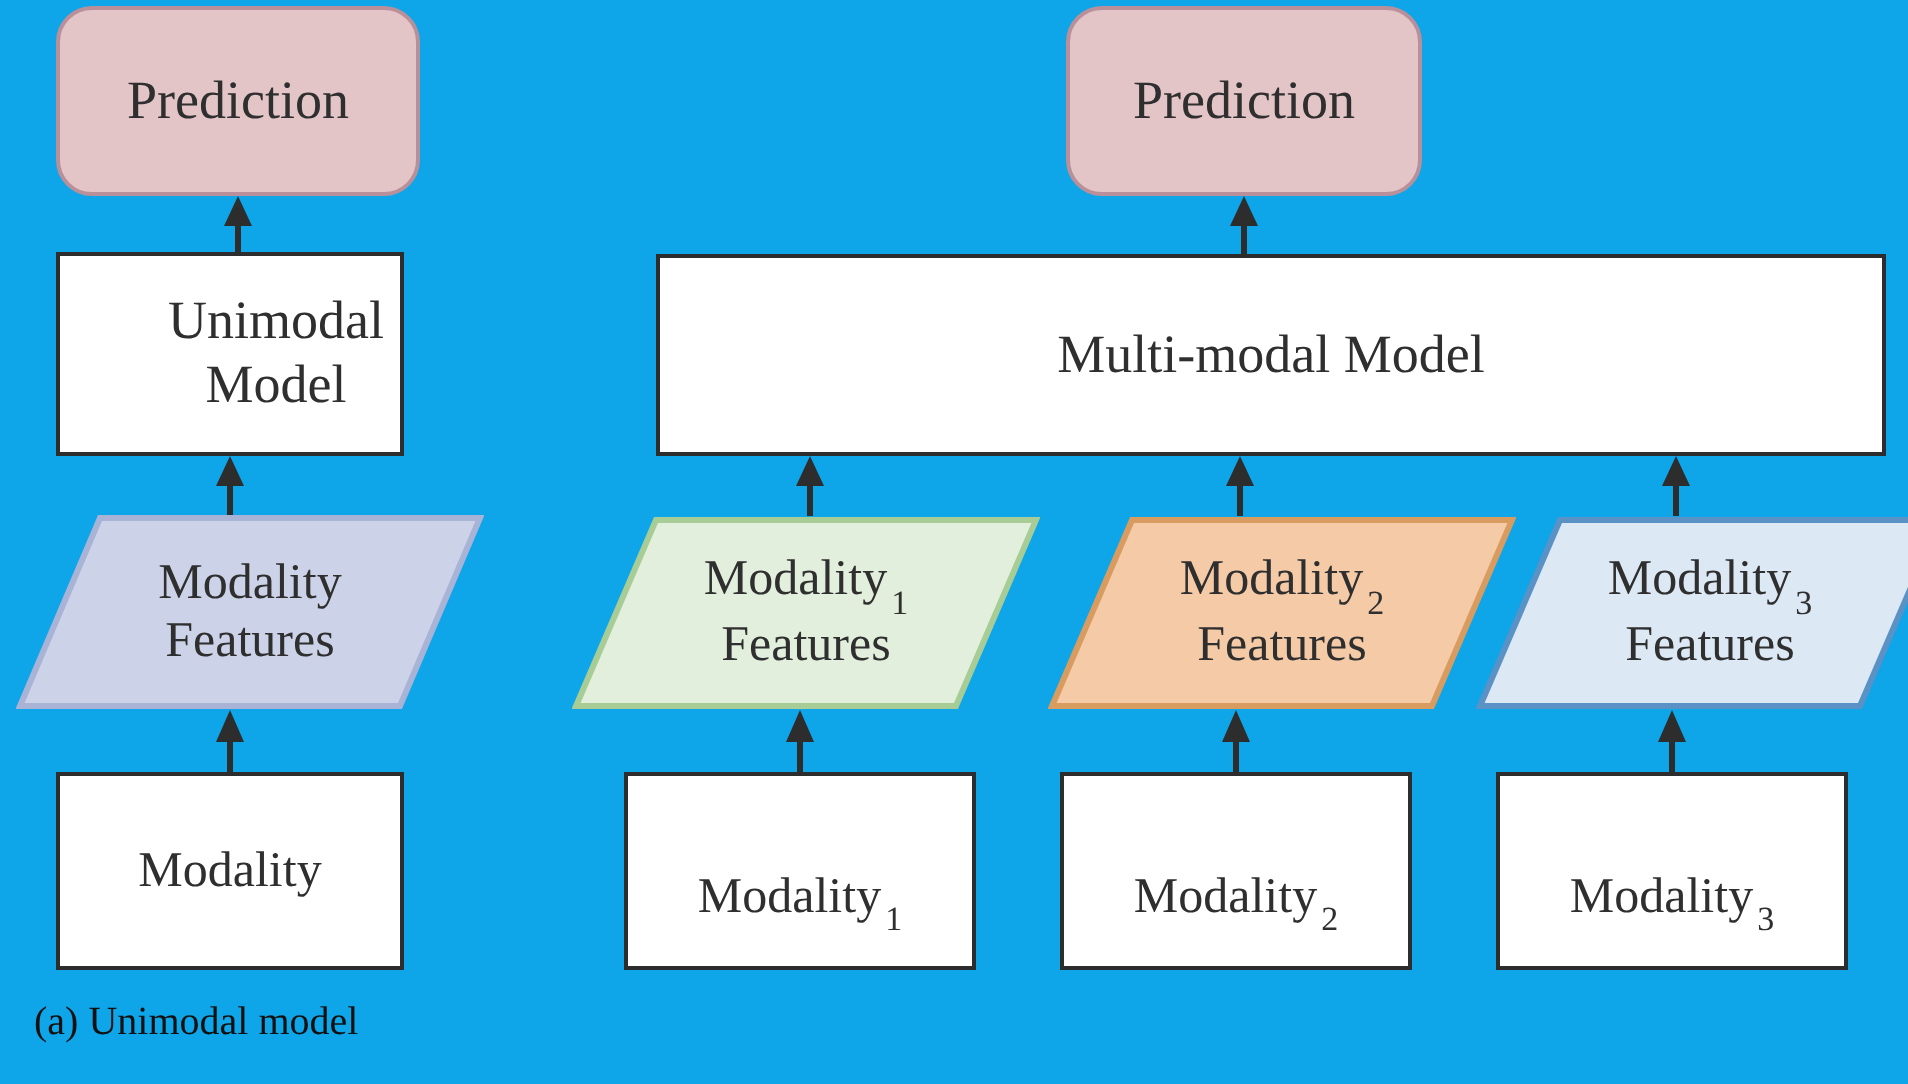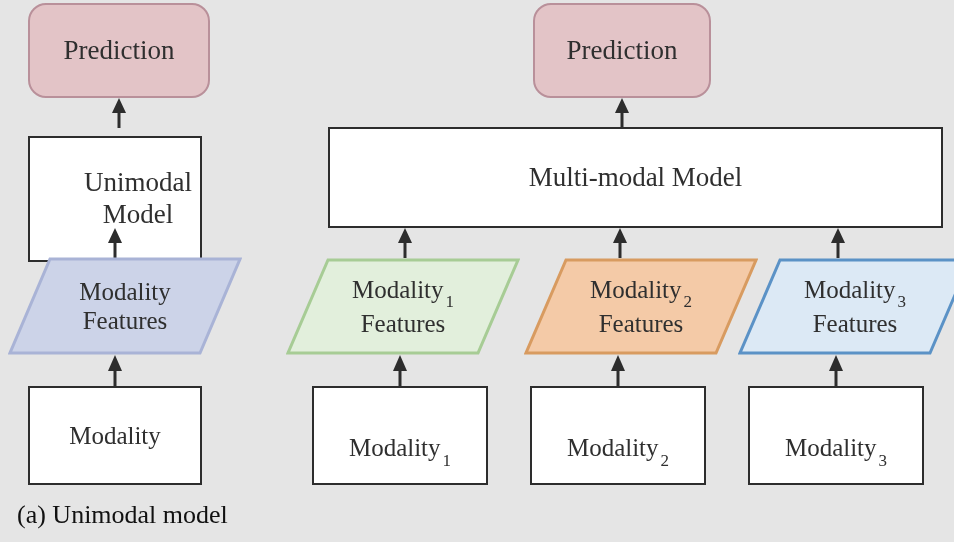--- a/index.html
+++ b/index.html
@@ -8,21 +8,21 @@
     background: #ffffff;
   }
   body {
     font-family: "Liberation Serif", "DejaVu Serif", serif;
     color: #2b2b2b;
   }
   #canvas {
     position: relative;
     width: 954px;
     height: 542px;
-    background: #e5e5e5;
+    background: #0ea5e9;
     overflow: hidden;
   }
 
   
   .node {
     position: absolute;
     box-sizing: border-box;
     display: flex;
     align-items: center;
     justify-content: center;
@@ -73,21 +73,21 @@
 
   
   .arrow {
     position: absolute;
   }
   .arrow > svg { display: block; overflow: visible; }
 
   
   .caption {
     position: absolute;
-    font-size: 26px;
+    font-size: 20px;
     color: #111111;
     white-space: nowrap;
   }
 
   .t-pred   { font-size: 27px; }
   .t-model  { font-size: 27px; }
   .t-feat   { font-size: 25px; }
   .t-mod    { font-size: 25px; }
 </style>
 </head>
@@ -99,21 +99,21 @@
     <span class="label">Prediction</span>
   </div>
 
   <div class="arrow" style="left:109px; top:98px; width:20px; height:30px;">
     <svg viewBox="0 0 20 30">
       <line x1="10" y1="30" x2="10" y2="12" stroke="#2d2d2d" stroke-width="3"></line>
       <polygon points="10,0 3,15 17,15" fill="#2d2d2d"></polygon>
     </svg>
   </div>
 
-  <div class="node box t-model" style="left:28px; top:136px; width:174px; height:126px;padding-left:46px;">
+  <div class="node box t-model" style="left:28px; top:126px; width:174px; height:102px;padding-left:46px;">
     <span class="label">Unimodal
 Model</span>
   </div>
 
   <div class="arrow" style="left:105px; top:228px; width:20px; height:30px;">
     <svg viewBox="0 0 20 30">
       <line x1="10" y1="30" x2="10" y2="12" stroke="#2d2d2d" stroke-width="3"></line>
       <polygon points="10,0 3,15 17,15" fill="#2d2d2d"></polygon>
     </svg>
   </div>

